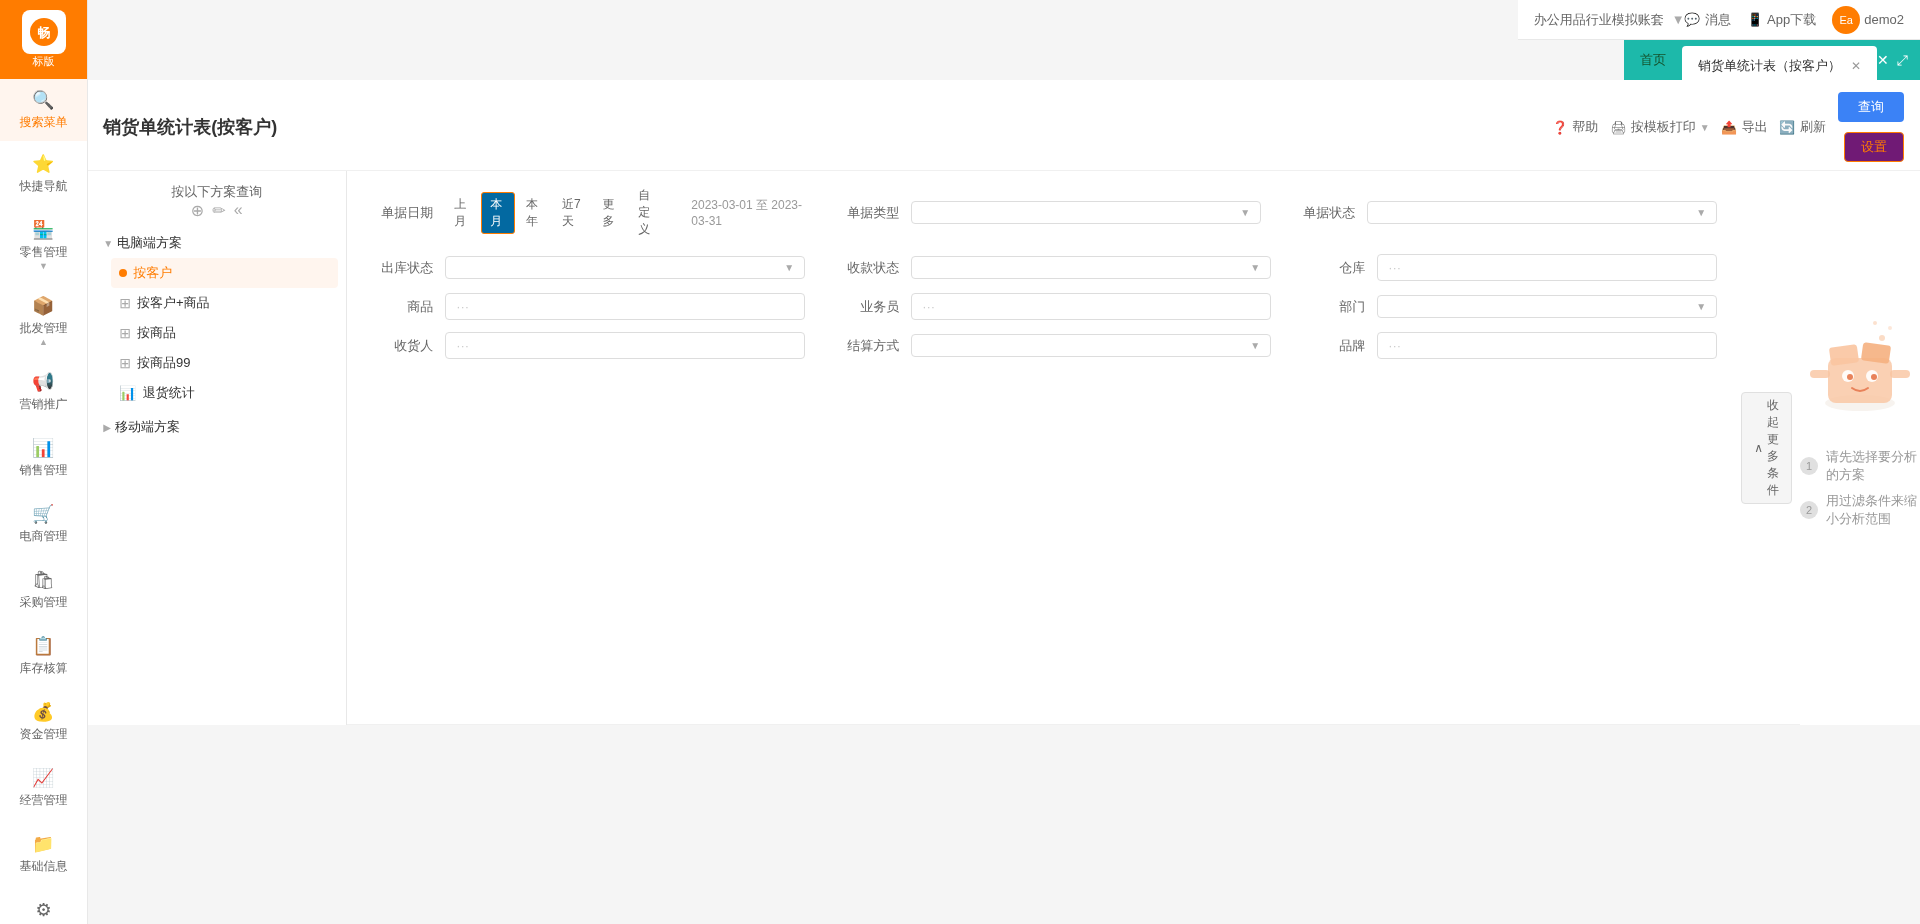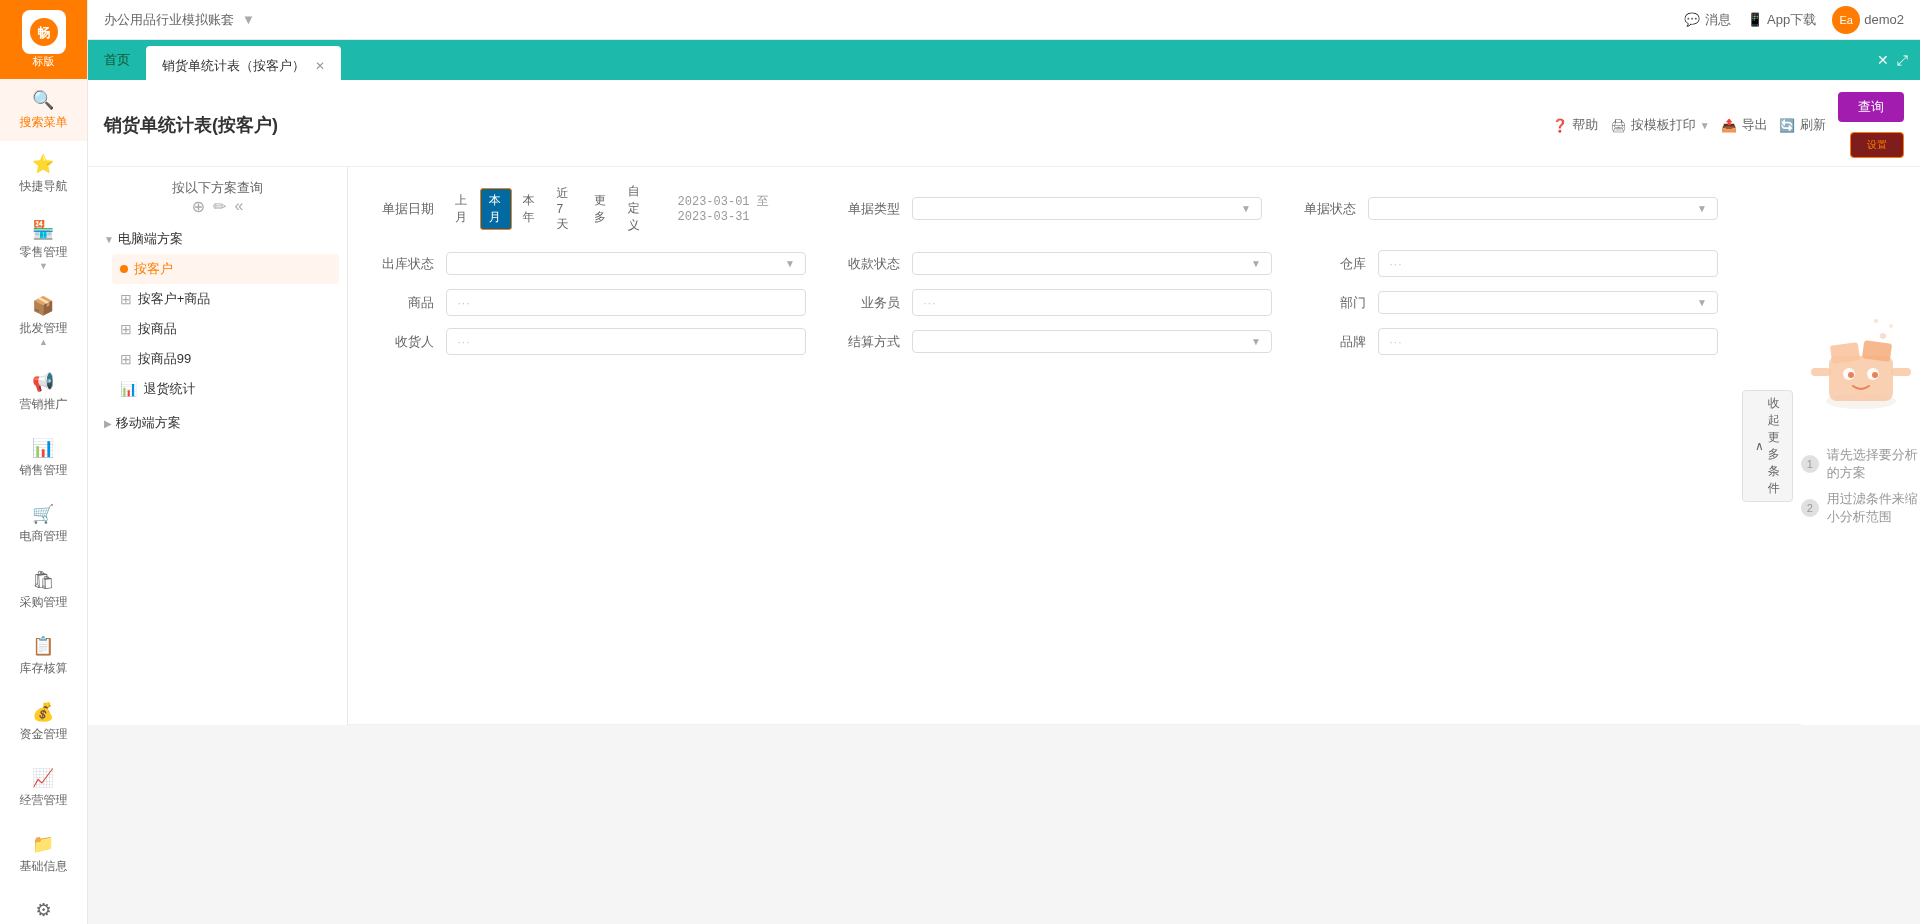--- a/index.html
+++ b/index.html
@@ -8,21 +8,21 @@
     
     .sidebar { width: 88px; background: #fff; display: flex; flex-direction: column; border-right: 1px solid #e8e8e8; height: 924px; flex-shrink: 0; }
     .sidebar-logo { display: flex; flex-direction: column; align-items: center; padding: 10px 5px; background: #ff7c00; color: #fff; }
     .sidebar-logo .logo-icon { width: 44px; height: 44px; background: #fff; border-radius: 8px; display: flex; align-items: center; justify-content: center; }
     .sidebar-logo .logo-text { font-size: 11px; color: #fff; }
     .sidebar-item { display: flex; flex-direction: column; align-items: center; padding: 12px 5px; cursor: pointer; font-size: 12px; color: #666; border-bottom: none; }
     .sidebar-item .s-icon { font-size: 18px; margin-bottom: 3px; }
     .sidebar-search { background: #fff5ee; color: #ff7c00; font-size: 12px; padding: 10px 5px; display: flex; flex-direction: column; align-items: center; cursor: pointer; }
 
     
-    .main-wrap { flex: 1; display: flex; flex-direction: column; height: 725px; overflow: hidden; }
+    .main-wrap { flex: 1; display: flex; flex-direction: column; height: 725px; overflow: hidden; align-items: flex-end; }
 
     
     .top-nav { background: #fff; height: 40px; display: flex; align-items: center; justify-content: space-between; padding: 0 16px; border-bottom: 1px solid #e8e8e8; flex-shrink: 0; }
     .top-nav-left { display: flex; align-items: center; gap: 8px; font-size: 13px; color: #666; }
     .top-nav-right { display: flex; align-items: center; gap: 16px; font-size: 13px; color: #666; }
     .top-nav-right .nav-item { display: flex; align-items: center; gap: 4px; cursor: pointer; }
     .avatar { width: 28px; height: 28px; border-radius: 50%; background: #ff7c00; display: flex; align-items: center; justify-content: center; color: #fff; font-size: 11px; }
 
     
     .tab-bar { background: #1db9aa; display: flex; align-items: center; height: 40px; flex-shrink: 0; }
@@ -34,22 +34,22 @@
     .tab-bar-actions span { color: #fff; cursor: pointer; font-size: 16px; }
 
     
     .content-area { flex: 1; background: #fff; overflow: hidden; display: flex; flex-direction: column; }
 
     
     .page-header { display: flex; align-items: center; justify-content: space-between; padding: 12px 16px 8px; border-bottom: 1px solid #f0f0f0; }
     .page-title { font-size: 18px; font-weight: 600; color: #333; }
     .page-actions { display: flex; align-items: center; gap: 12px; font-size: 13px; color: #666; }
     .page-actions .action-btn { display: flex; align-items: center; gap: 4px; cursor: pointer; }
-    .btn-query { background: #a21caf; color: #fff; border: none; padding: 6px 20px; border-radius: 4px; cursor: pointer; font-size: 13px; }
-    .btn-set { background: #7f1d1d; color: #ff7c00; border: 1px solid #ff7c00; padding: 5px 16px; border-radius: 4px; cursor: pointer; font-size: 10px; margin-top: 4px; }
+    .btn-query { background: #3b82f6; color: #fff; border: none; padding: 6px 20px; border-radius: 4px; cursor: pointer; font-size: 13px; }
+    .btn-set { background: #701a75; color: #ff7c00; border: 1px solid #ff7c00; padding: 5px 16px; border-radius: 4px; cursor: pointer; font-size: 13px; margin-top: 4px; }
 
     
     .main-body { display: flex; flex: 1; overflow: hidden; }
 
     
     .left-panel { width: 260px; border-right: 1px solid #e8e8e8; padding: 8px; flex-shrink: 0; overflow-y: auto; }
     .left-panel-header { display: flex; align-items: center; justify-content: space-between; padding: 4px 0 8px; font-size: 13px; color: #666; flex-direction: column; }
     .left-panel-header .title { font-size: 13px; font-weight: 500; }
     .left-panel-icons { display: flex; gap: 8px; }
     .left-panel-icons span { cursor: pointer; color: #aaa; font-size: 14px; }
@@ -65,21 +65,21 @@
     .right-panel { flex: 1; overflow: hidden; display: flex; flex-direction: row; }
 
     
     .filter-area { padding: 12px 16px; border-bottom: 1px solid #f0f0f0; }
     .filter-row { display: flex; align-items: center; gap: 12px; margin-bottom: 12px; }
     .filter-row:last-child { margin-bottom: 0; }
     .filter-label { width: 70px; text-align: right; color: #666; font-size: 13px; flex-shrink: 0; }
     .date-tabs { display: flex; align-items: center; gap: 2px; }
     .date-tab { padding: 3px 8px; border-radius: 3px; cursor: pointer; font-size: 12px; color: #666; border: 1px solid transparent; }
     .date-tab.active { background: #0369a1; color: #fff; border-color: #ff7c00; }
-    .date-range { font-size: 12px; color: #999; font-family: Liberation Mono, monospace; }
+    .date-range { font-size: 12px; color: #999; }
     .filter-select { border: 1px solid #ddd; border-radius: 4px; padding: 5px 10px; font-size: 13px; min-width: 200px; display: flex; align-items: center; justify-content: space-between; cursor: pointer; background: #fff; color: #999; }
     .filter-select-wide { min-width: 350px; }
     .filter-select .caret { color: #aaa; font-size: 10px; }
 
     
     .collapse-bar { display: flex; justify-content: center; align-items: center; padding: 8px; border-bottom: 1px solid #f0f0f0; cursor: pointer; }
     .collapse-btn { display: flex; align-items: center; gap: 4px; font-size: 12px; color: #666; background: #f5f5f5; border: 1px solid #e0e0e0; border-radius: 4px; padding: 4px 12px; cursor: pointer; }
 
     
     .empty-state { flex: 1; display: flex; flex-direction: column; align-items: center; justify-content: center; padding-bottom: 60px; }

